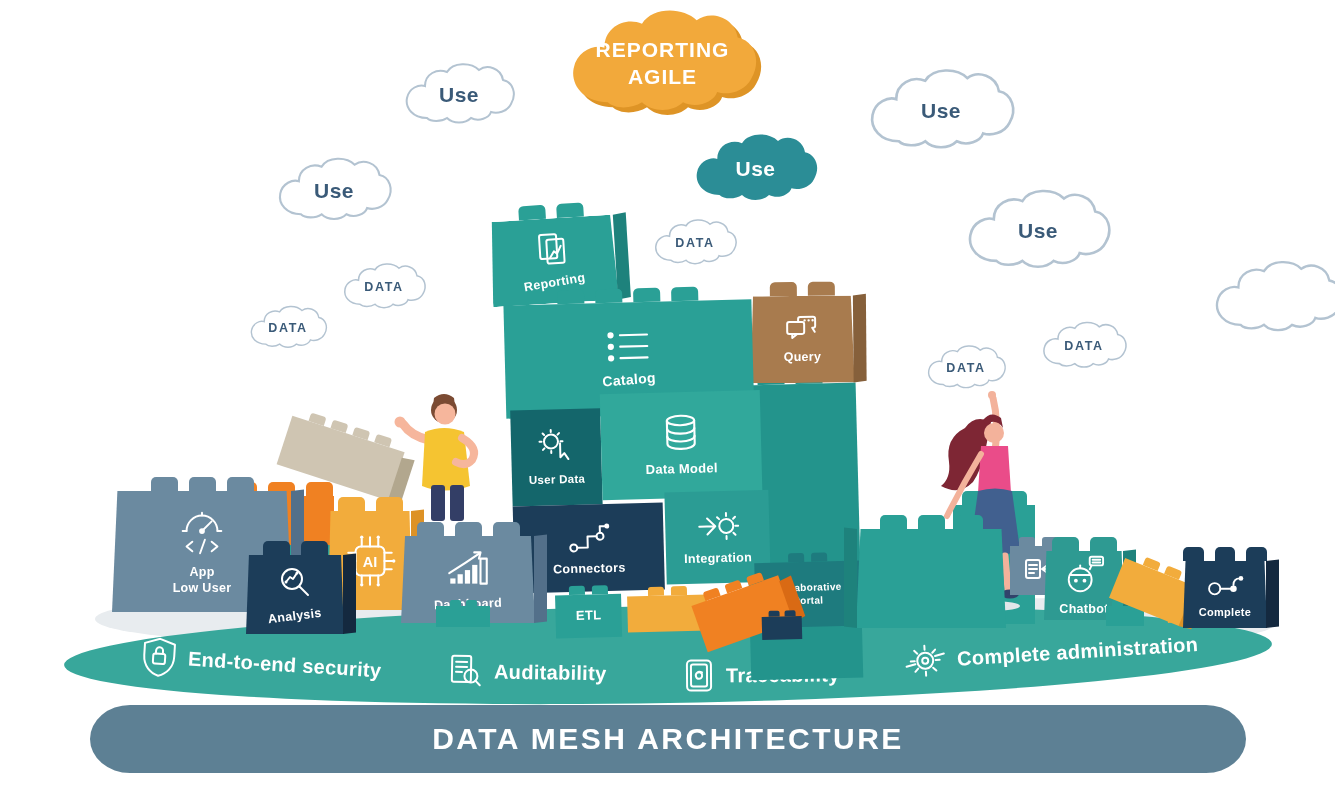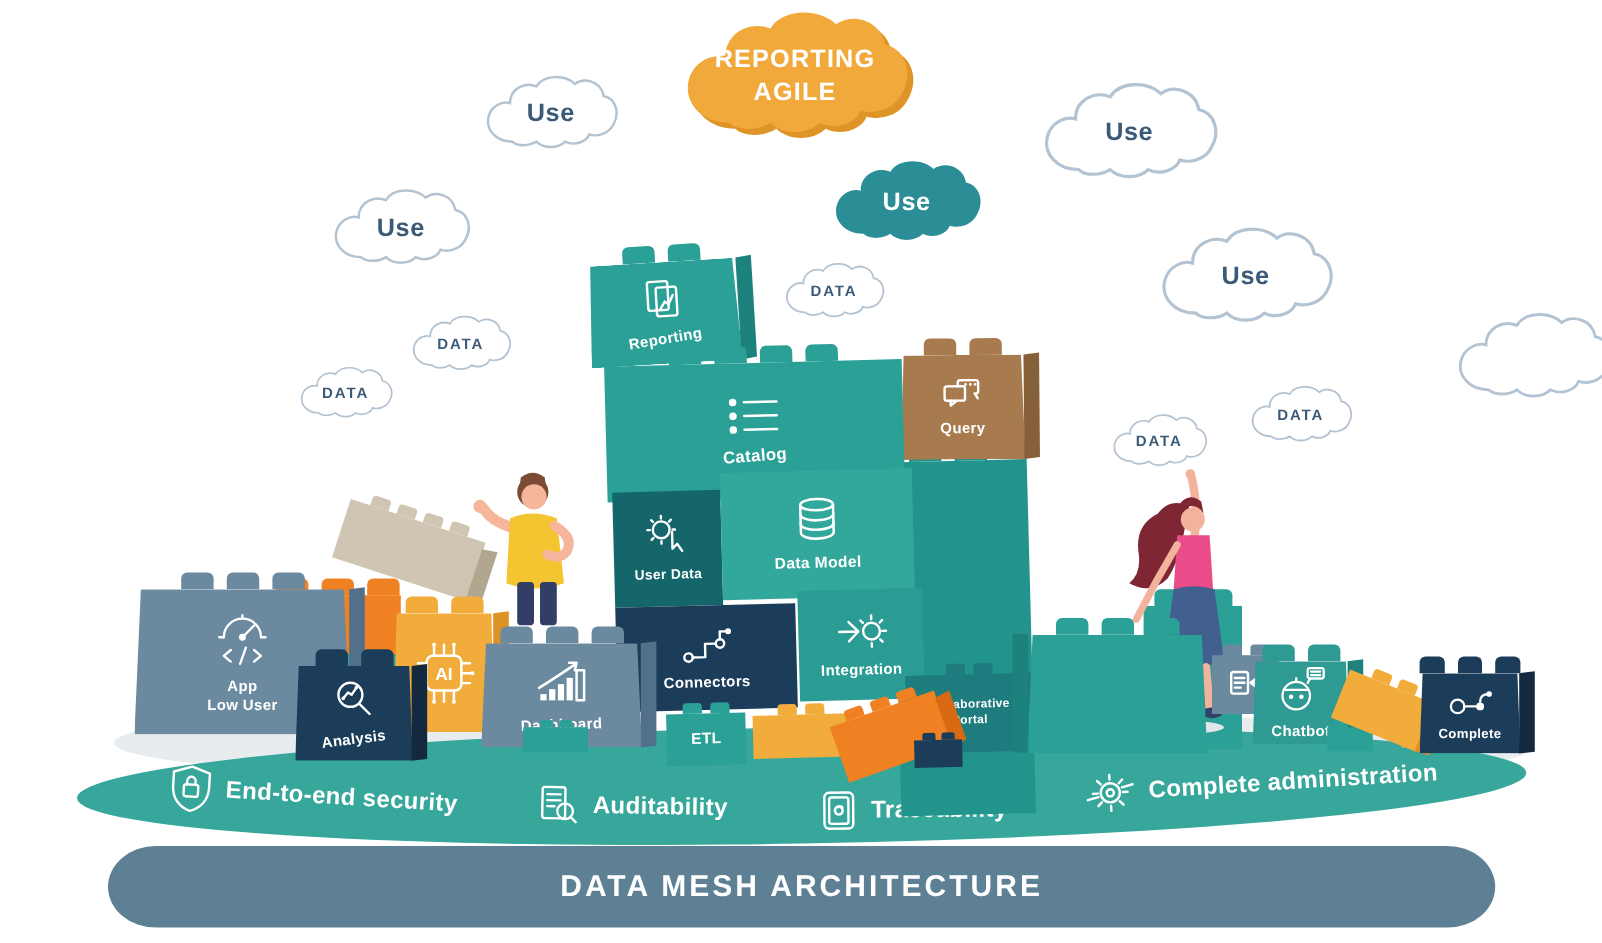--- a/index.html
+++ b/index.html
@@ -50,21 +50,21 @@
   .ic .f{fill:#fff;stroke:none;}
   .ic text{font-family:"Liberation Sans",sans-serif;font-weight:bold;fill:#fff;stroke:none;}
 
   
   .platform-band{position:absolute;left:64px;top:606px;width:1208px;height:97px;border-radius:50%;
         background:var(--band-teal);transform:rotate(-1deg);z-index:2;}
   .feature{position:absolute;display:flex;align-items:center;gap:10px;z-index:3;color:#fff;}
   .feature .flabel{font-size:20px;font-weight:bold;letter-spacing:.3px;white-space:nowrap;}
   .footer-band{position:absolute;left:90px;top:705px;width:1156px;height:68px;background:var(--band-gray);
         border-radius:40px/34px;display:flex;align-items:center;justify-content:center;z-index:2;}
-  .footer-title{color:#fff;font-size:25px;font-weight:bold;letter-spacing:2.5px;}
+  .footer-title{color:#fff;font-size:30px;font-weight:bold;letter-spacing:2.5px;}
 
   .ground-shadow{position:absolute;border-radius:50%;background:var(--shadow);z-index:1;}
   .person{position:absolute;}
 </style>
 </head>
 <body>
 
 <div class="ground-shadow" style="left:95px;top:595px;width:450px;height:48px;"></div>
 <div class="ground-shadow" style="left:540px;top:610px;width:320px;height:44px;"></div>
 <div class="ground-shadow" style="left:845px;top:598px;width:430px;height:50px;"></div>

